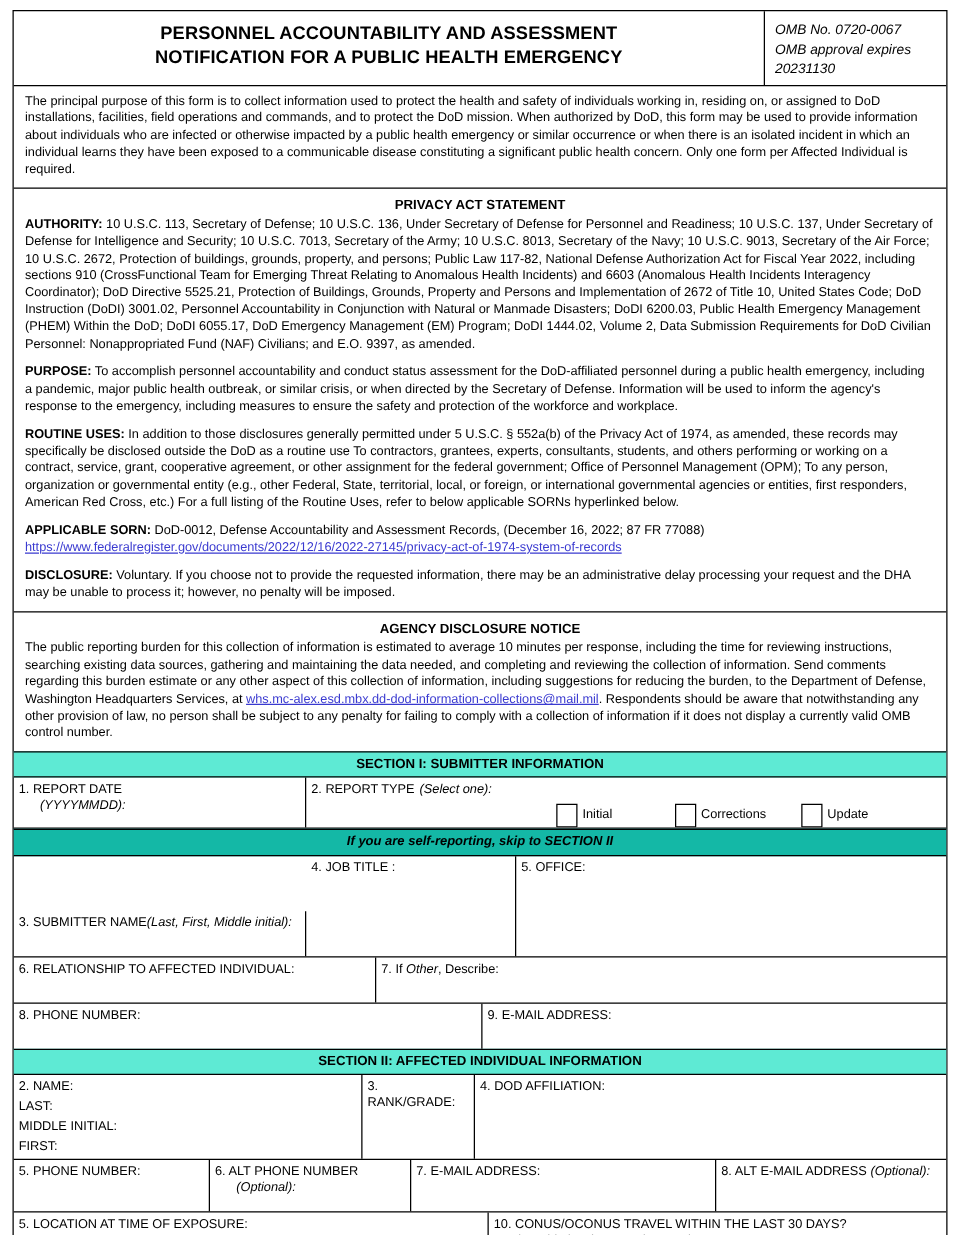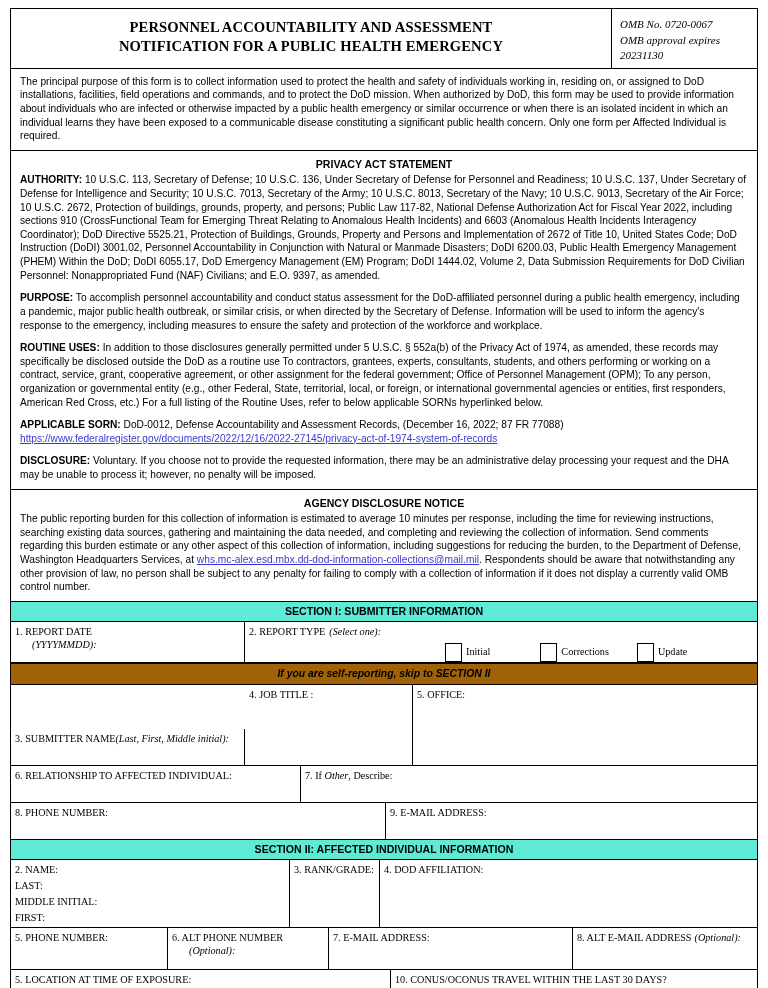--- a/index.html
+++ b/index.html
@@ -22,21 +22,20 @@
   }
   .frame {
     border: 1.6px solid #000;
     width: 748px;
   }
 
   
   .hdr {
     display: flex;
     border-bottom: 1.4px solid #000;
-    font-family: Liberation Serif, serif;
   }
   .hdr-title {
     flex: 1 1 auto;
     text-align: center;
     font-weight: bold;
     font-size: 14.6px;
     letter-spacing: .1px;
     padding: 9px 6px 10px 6px;
     line-height: 1.32;
   }
@@ -83,39 +82,38 @@
   .secbar {
     background: #5eead4;
     text-align: center;
     font-weight: bold;
     font-size: 10.6px;
     padding: 3px 0 3px 0;
     border-top: 1.5px solid #000;
     border-bottom: 1px solid #000;
   }
   .notebar {
-    background: #a16207;
+    background: #14b8a6;
     text-align: center;
     font-weight: bold;
     font-style: italic;
     font-size: 10.4px;
     padding: 3px 0 3px 0;
     border-top: 1px solid #000;
     border-bottom: 1px solid #000;
   }
 
   
   .row { display: flex; border-bottom: 1px solid #000; }
   .row.last { border-bottom: none; justify-content: flex-end; }
   .cell {
     padding: 3px 4px 3px 4px;
     border-right: 1px solid #000;
     font-size: 10.2px;
     position: relative;
-    font-family: Liberation Serif, serif;
   }
   .cell.last { border-right: none; }
   .lbl { white-space: nowrap; }
   .ital { font-style: italic; }
   .indent { padding-left: 17px; display: block; }
 
   
   .cbrow { display: flex; align-items: flex-start; gap: 0; margin-top: 1px; }
   .cbwrap { display: inline-flex; align-items: flex-start; }
   .cbox {

